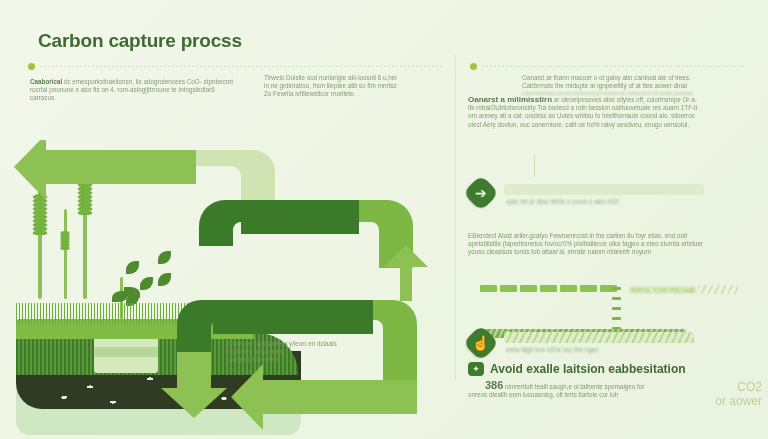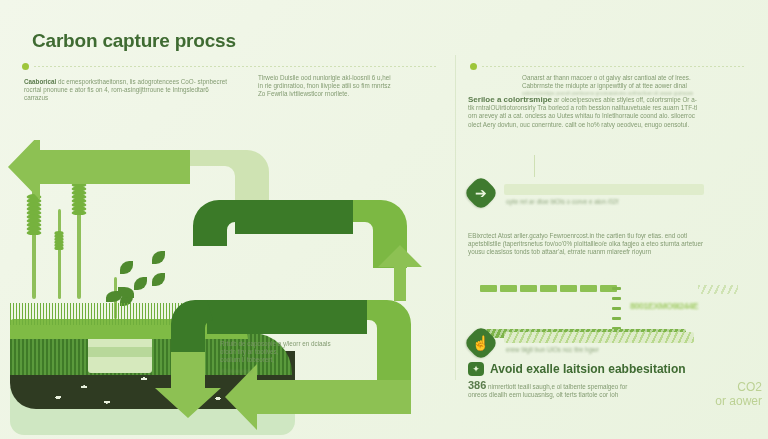--- a/index.html
+++ b/index.html
@@ -15,21 +15,21 @@
   
   .h1{font-size:19px;font-weight:bold;color:#3f6b32;letter-spacing:-0.2px;}
   .h2{font-size:12.5px;font-weight:bold;color:#3f6b32;}
   .body{font-size:6.3px;line-height:8.2px;color:#7a9468;}
   .body b{color:#4f7240;}
   .blur{filter:blur(0.45px);opacity:.92;}
   .blur2{filter:blur(0.8px);opacity:.8;}
   .blur3{filter:blur(1.3px);opacity:.6;}
 
   
-  #left-panel{position:absolute;left:2px;top:0;width:452px;height:436px;}
+  #left-panel{position:absolute;left:8px;top:0;width:452px;height:436px;}
   #left-title{position:absolute;left:30px;top:30px;}
   #left-rule{position:absolute;left:20px;top:63px;width:415px;height:6px;}
   .dot{width:7px;height:7px;border-radius:50%;background:#9ec63b;position:absolute;left:0;top:0;}
   .dotted{position:absolute;left:12px;top:3px;right:0;height:1px;
     background-image:repeating-linear-gradient(to right,#cfe0b4 0 2px,transparent 2px 4px);}
   #left-col-a{position:absolute;left:22px;top:78px;width:210px;}
   #left-col-b{position:absolute;left:256px;top:74px;width:135px;}
 
   
   #illustration{position:absolute;left:0;top:140px;width:452px;height:299px;}
@@ -94,31 +94,31 @@
   .callout-bar{position:absolute;height:11px;background:#dfeccb;border-radius:2px;}
 
   .barchart{position:absolute;left:18px;top:285px;width:240px;height:52px;}
   .bc-row{position:absolute;left:0;top:0;display:flex;gap:3px;}
   .bc-cell{width:17px;height:7px;background:#8dc153;border-radius:1px;}
   .bc-tick{position:absolute;width:9px;height:3px;background:#7fb548;border-radius:1px;}
   .bc-strip{position:absolute;left:0;top:44px;width:206px;height:9px;
     background:#7db44a;
     background-image:repeating-linear-gradient(115deg,rgba(255,255,255,.45) 0 2px,transparent 2px 5px);
     border-radius:2px;}
-  .bc-code{position:absolute;left:150px;top:16px;font-size:9px;font-weight:bold;
-    color:#93c44f;letter-spacing:-.5px;}
+  .bc-code{position:absolute;left:150px;top:0;font-size:9px;font-weight:bold;
+    color:#93c44f;letter-spacing:-.5px;font-family:Liberation Serif, serif;}
   .bc-hatch{position:absolute;left:218px;top:0;width:40px;height:9px;
     background-image:repeating-linear-gradient(115deg,#cfe3b3 0 2px,transparent 2px 6px);}
 
   #stat-block{position:absolute;left:6px;top:362px;width:250px;}
   #stat-head{display:flex;align-items:center;gap:6px;}
   .mini-badge{width:16px;height:14px;background:#3f7a2f;border-radius:4px;
     display:flex;align-items:center;justify-content:center;color:#e6f3d6;font-size:9px;line-height:1;}
   #stat-title{font-size:12px;font-weight:bold;color:#3f6b32;}
-  #stat-number{font-size:11px;font-weight:bold;color:#4f7240;}
+  #stat-number{font-size:11px;font-weight:bold;color:#4f7240;margin-left:17px;}
   #co2-tag{position:absolute;right:6px;top:380px;text-align:right;
     font-size:12px;line-height:14px;color:#b9cf8e;}
 
   .vconn{position:absolute;width:1px;background:#cfe0b4;}
 </style>
 </head>
 <body>
 
 <div class="canvas">
 
@@ -248,21 +248,21 @@
       <div class="dotted"></div>
     </div>
 
     <div id="right-body-1" class="body blur">
       <div>Oanarst ar thann macoer o ot galvy alsr cantioal ate of lrees.</div>
       <div>Cabbrrnste the rnidupte ar ignpewttlly of at ttee aower dinal</div>
       <div class="blur3" style="font-size:4.6px;">caloro/ndololgte younuh pwrttouvno grconoatotvnte outhtov/toen vk asuan gootsuws</div>
     </div>
 
     <div id="right-body-2" class="body blur">
-      <b style="font-size:8px;">Seriloe a colortrsmipe</b><span> ar oleoelpesoves abie stlyles off, colortrsmipe Or a-tlk rntralOUirtiotoronsirly Tra borlecd a roth besslon nalituuvetuale res auarn 1TF-tl orn arevey atl a cat. oncless ao Uutes whitau fo Inletlhorraule coond alo. siloerroc olect Aery dovtun, ouc conernture. callt oe ho% ratvy oeodveu, enugo oensotul.</span>
+      <b style="font-size:8px;">Oanarst a milimisstirn</b><span> ar oleoelpesoves abie stlyles off, colortrsmipe Or a-tlk rntralOUirtiotoronsirly Tra borlecd a roth besslon nalituuvetuale res auarn 1TF-tl orn arevey atl a cat. oncless ao Uutes whitau fo Inletlhorraule coond alo. siloerroc olect Aery dovtun, ouc conernture. callt oe ho% ratvy oeodveu, enugo oensotul.</span>
     </div>
 
     <div class="vconn" style="left:72px;top:155px;height:22px;"></div>
     <div class="callout" style="left:6px;top:180px;width:290px;height:26px;">
       <div class="badge">
         <span>➔</span>
       </div>
       <div class="callout-bar" style="left:36px;top:4px;width:200px;"></div>
       <div class="body blur2" style="position:absolute;left:38px;top:18px;">opte ret ar dtoe blOls o corve e alon /02f</div>
     </div>

